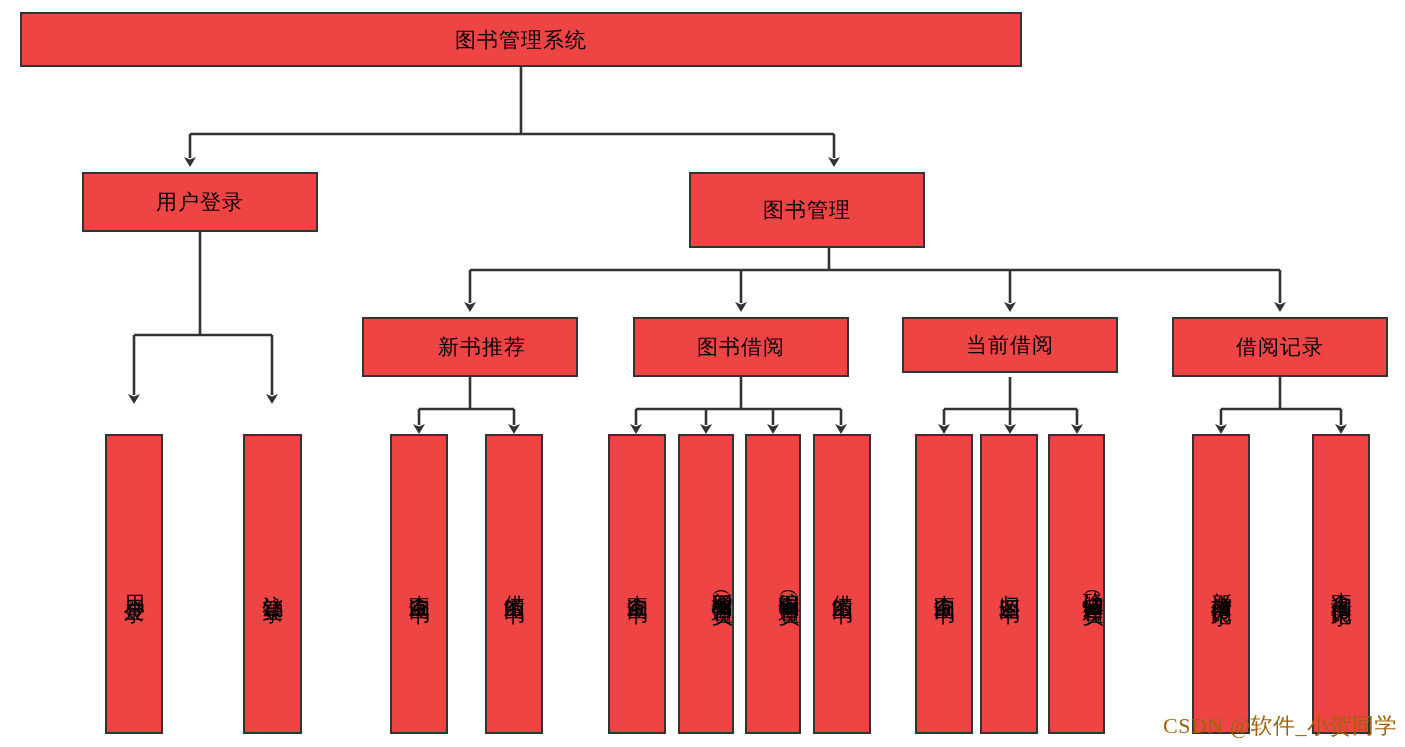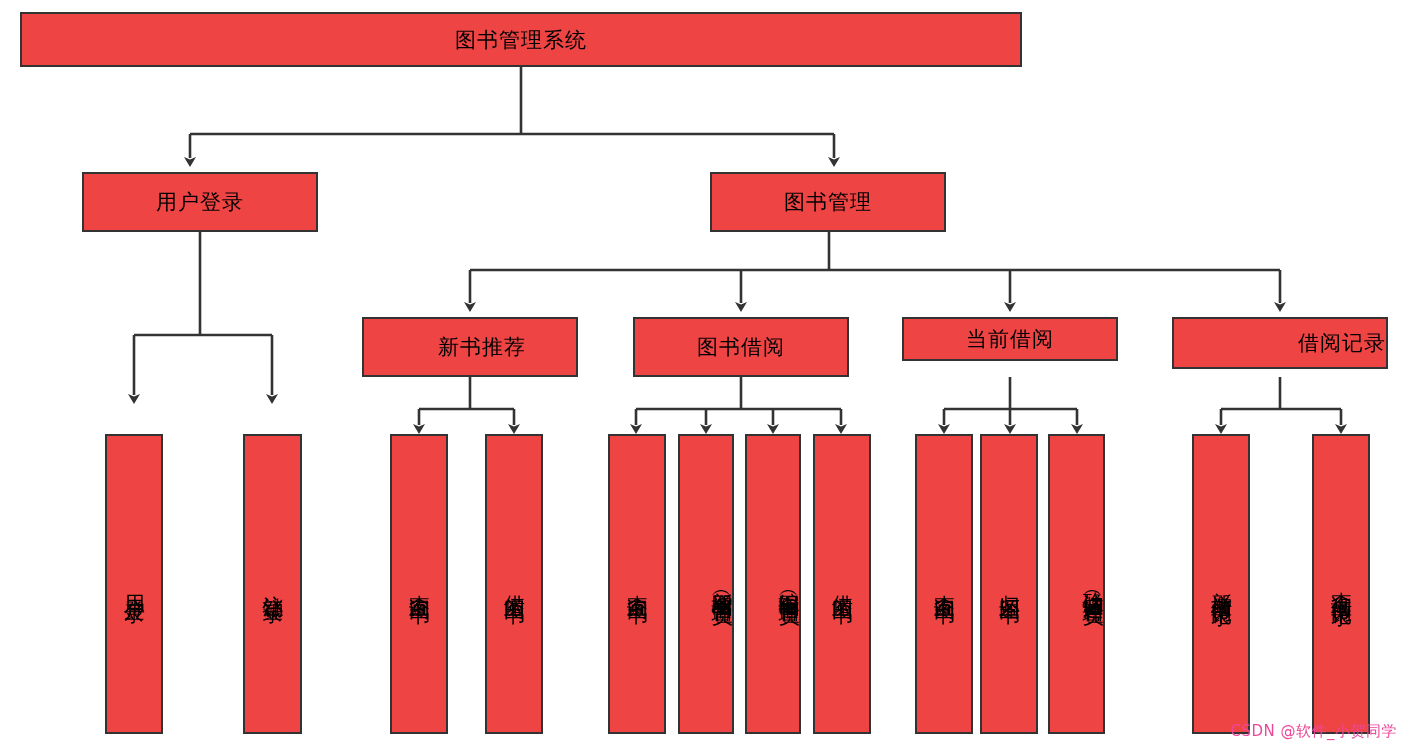--- a/index.html
+++ b/index.html
@@ -58,25 +58,26 @@
   .node.vert.tall span {
     letter-spacing: 2px;
   }
   .node.vert.toptext {
     align-items: flex-start;
   }
   .watermark {
     position: absolute;
     right: 8px;
     bottom: 6px;
-    font-size: 15px;
-    color: #ec4899;
+    font-size: 22px;
+    color: #a16207;
     z-index: 5;
     white-space: nowrap;
     letter-spacing: 0.5px;
+    font-family: Liberation Serif, serif;
   }
 </style>
 </head>
 <body>
 
 <div id="canvas">
 
   <svg class="wires" viewBox="0 0 1405 747">
     <defs>
       <marker id="arrow" markerWidth="10" markerHeight="12" refX="1" refY="6" orient="auto" markerUnits="userSpaceOnUse">
@@ -127,34 +128,34 @@
     </g>
   </svg>
 
   <div class="node horiz" style="left:20px; top:12px; width:1002px; height:55px;">
     <span>图书管理系统</span>
   </div>
 
   <div class="node horiz" style="left:82px; top:172px; width:236px; height:60px;">
     <span>用户登录</span>
   </div>
-  <div class="node horiz" style="left:710px; top:172px; width:236px; height:60px;">
+  <div class="node horiz" style="left:689px; top:172px; width:236px; height:76px;">
     <span>图书管理</span>
   </div>
 
   <div class="node horiz" style="left:362px; top:317px; width:216px; height:60px;padding-left:24px;">
     <span>新书推荐</span>
   </div>
   <div class="node horiz" style="left:633px; top:317px; width:216px; height:60px;justify-content:center;">
     <span>图书借阅</span>
   </div>
-  <div class="node horiz" style="left:902px; top:317px; width:216px; height:44px;font-family:Liberation Serif, serif;">
+  <div class="node horiz" style="left:902px; top:317px; width:216px; height:56px;font-family:Liberation Serif, serif;">
     <span>当前借阅</span>
   </div>
-  <div class="node horiz" style="left:1172px; top:317px; width:216px; height:52px;justify-content:flex-end;">
+  <div class="node horiz" style="left:1172px; top:317px; width:216px; height:60px;">
     <span>借阅记录</span>
   </div>
 
   <div class="node vert" style="left:105px; top:434px; width:58px; height:300px; align-items:center;">
     <span>用户登录</span>
   </div>
   <div class="node vert" style="left:243px; top:434px; width:59px; height:300px; align-items:center;">
     <span>注销登录</span>
   </div>
 

